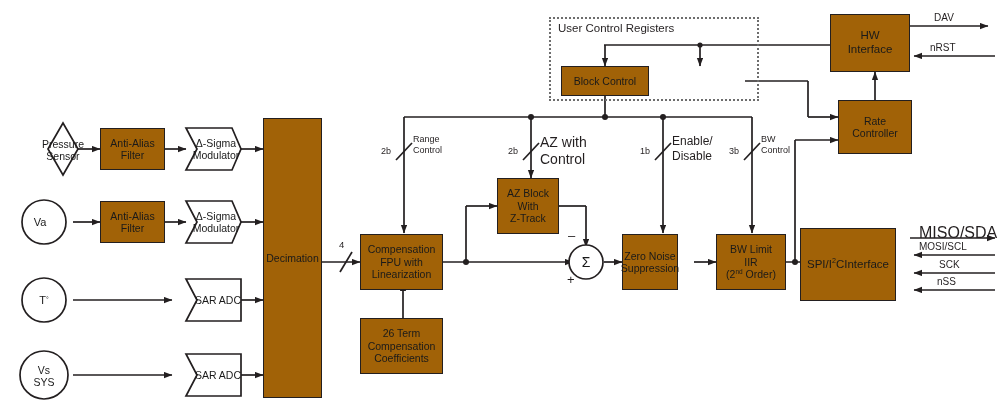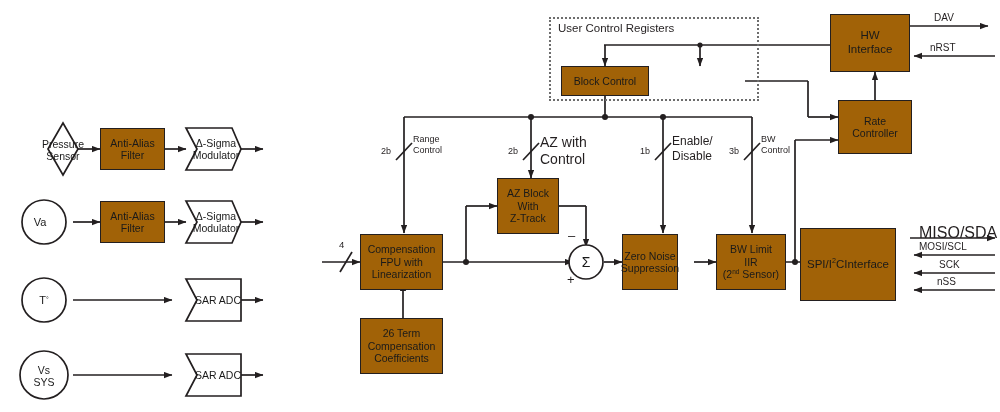--- a/index.html
+++ b/index.html
@@ -131,20 +131,21 @@
   <div class="node rect" style="left:100px;top:201px;width:65px;height:42px;font-size:10.5px;white-space:pre-line;">Anti-Alias
 Filter</div>
 
   <div class="node" style="left:190px;top:131px;width:52px;height:36px;font-size:10.5px;white-space:pre-line;">Δ-Sigma
 Modulator</div>
   <div class="node" style="left:190px;top:204px;width:52px;height:36px;font-size:10.5px;white-space:pre-line;">Δ-Sigma
 Modulator</div>
   <div class="node" style="left:194px;top:292px;width:48px;height:16px;font-size:10.5px;">SAR ADC</div>
   <div class="node" style="left:194px;top:367px;width:48px;height:16px;font-size:10.5px;">SAR ADC</div>
 
+  <div class="node rect" style="left:263px;top:118px;width:59px;height:280px;font-size:10.5px;">Decimation</div>
 
   <div class="node rect" style="left:360px;top:234px;width:83px;height:56px;font-size:10.5px;white-space:pre-line;">Compensation
 FPU with
 Linearization</div>
   <div class="node rect" style="left:360px;top:318px;width:83px;height:56px;font-size:10.5px;white-space:pre-line;">26 Term
 Compensation
 Coefficients</div>
 
   <div class="node rect" style="left:497px;top:178px;width:62px;height:56px;font-size:10.5px;white-space:pre-line;">AZ Block
 With
@@ -153,21 +154,21 @@
   <div class="node" style="left:570px;top:252px;width:32px;height:20px;font-size:14px;">Σ</div>
   <div class="lbl" style="left:568px;top:228px;font-size:13px;">–</div>
   <div class="lbl" style="left:567px;top:272px;font-size:13px;">+</div>
 
   <div class="node rect" style="left:622px;top:234px;width:56px;height:56px;font-size:10.5px;white-space:pre-line;">Zero Noise
 Suppression</div>
 
   <div class="node rect" style="left:716px;top:234px;width:70px;height:56px;font-size:10.5px;flex-direction:column;">
     <span>BW Limit</span>
     <span>IIR</span>
-    <span><span>(2</span><sup>nd</sup><span> Sensor)</span></span>
+    <span><span>(2</span><sup>nd</sup><span> Order)</span></span>
   </div>
 
   <div class="node rect" style="left:561px;top:66px;width:88px;height:30px;font-size:10.5px;">Block Control</div>
 
   <div class="node rect" style="left:830px;top:14px;width:80px;height:58px;font-size:11.5px;white-space:pre-line;">HW
 Interface</div>
   <div class="node rect" style="left:838px;top:100px;width:74px;height:54px;font-size:10.5px;white-space:pre-line;">Rate
 Controller</div>
   <div class="node rect" style="left:800px;top:228px;width:96px;height:73px;font-size:11.5px;">
     <span><span>SPI/I</span><sup>2</sup><span>C</span></span>

